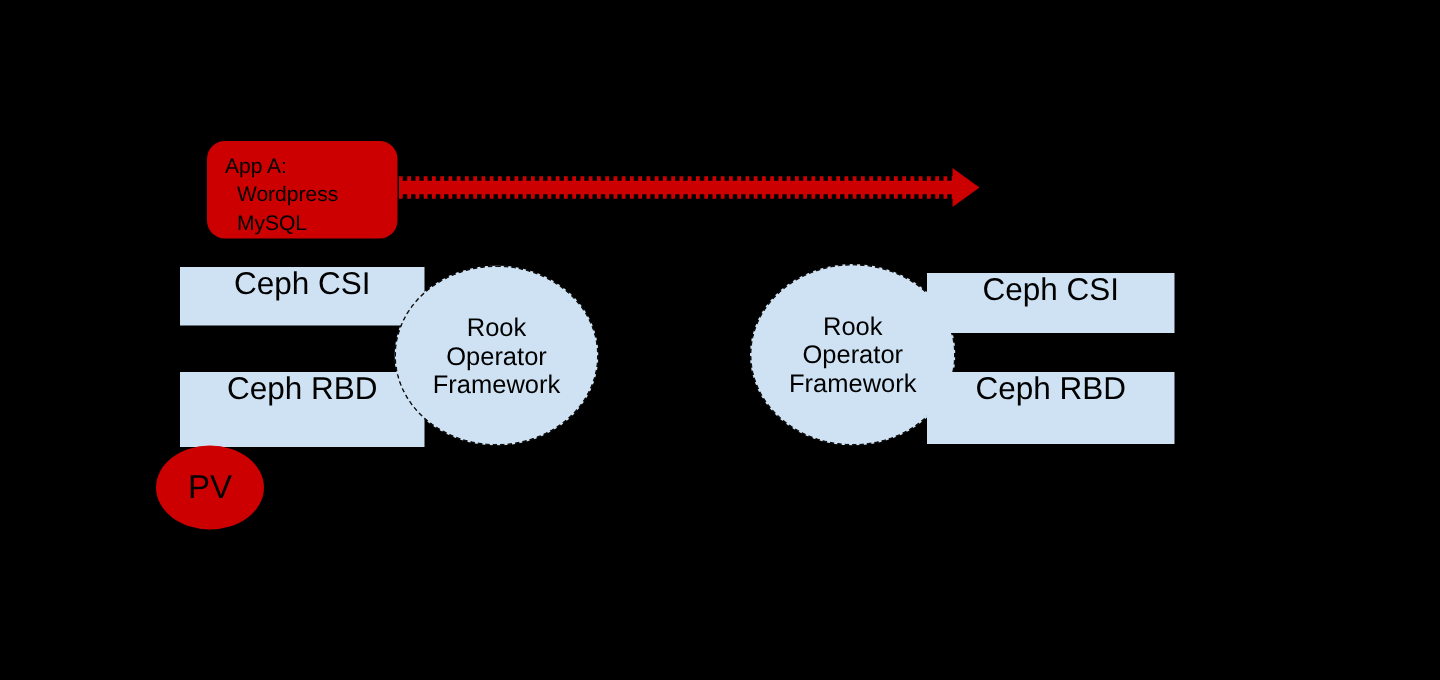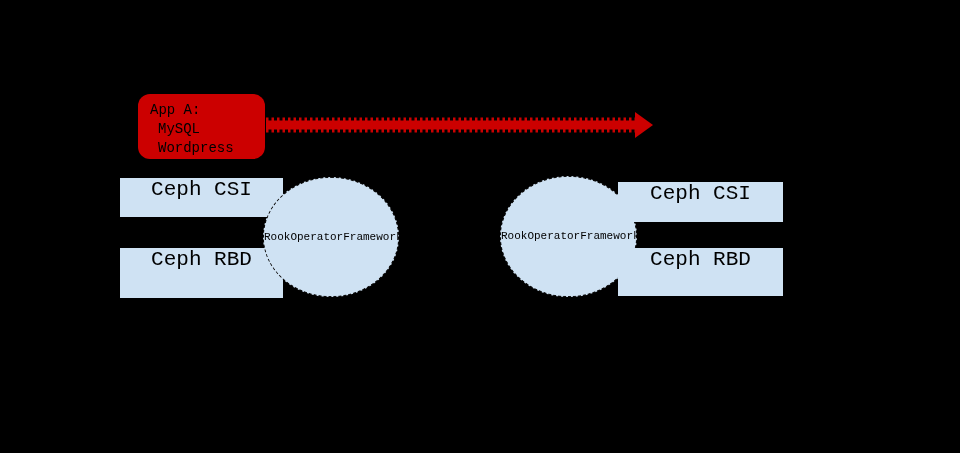--- a/index.html
+++ b/index.html
@@ -2,21 +2,21 @@
 <html style="--canvas_bg: #000000; --red: #cc0000; --light_blue: #cfe2f3; --label_text: #000000; --circle_border: #111111;"><head>
 <meta charset="utf-8">
 <style>
   html, body { margin: 0; padding: 0; background: #000; }
   .canvas {
     position: relative;
     width: 829px;
     height: 453px;
     background: var(--canvas_bg, #000000);
     overflow: hidden;
-    font-family: Liberation Mono, monospace;
+    font-family: Liberation Sans, sans-serif;
     color: var(--label_text, #000000);
   }
   .overlay {
     position: absolute;
     left: 0; top: 0;
     width: 960px; height: 453px;
   }
   .arrow-ticks { stroke: var(--red, #cc0000); stroke-width: 15; stroke-dasharray: 2.5 3; }
   .arrow-core  { stroke: var(--red, #cc0000); stroke-width: 9; }
   .arrow-head  { fill: var(--red, #cc0000); }
@@ -47,23 +47,25 @@
   .csi-right { left: 618px; top: 182px; width: 165px; height: 40px; z-index: 2; }
   .rbd-right { left: 618px; top: 248px; width: 165px; height: 48px; z-index: 2; }
 
   .circle {
     position: absolute;
     box-sizing: border-box;
     background: var(--light_blue, #cfe2f3);
     border: 1.6px dashed var(--circle_border, #111111);
     border-radius: 50%;
     display: flex;
+    flex-direction: column;
     align-items: center;
+    justify-content: center;
     text-align: center;
-    font-size: 11px;
+    font-size: 17px;
     line-height: 19px;
   }
   .circle-left  { left: 263px; top: 177px; width: 136px; height: 120px; z-index: 2; }
   .circle-right { left: 500px; top: 176px; width: 137px; height: 121px; z-index: 1; }
 
   .pv {
     position: absolute;
     left: 104px; top: 297px;
     width: 72px; height: 56px;
     background: var(--red, #cc0000);
@@ -81,38 +83,41 @@
 <div class="canvas">
 
   <svg class="overlay" width="960" height="453" viewBox="0 0 960 453">
     <line class="arrow-ticks" x1="266" y1="125" x2="636" y2="125"></line>
     <line class="arrow-core" x1="266" y1="125" x2="637" y2="125"></line>
     <polygon class="arrow-head" points="635,112 653,125 635,138"></polygon>
   </svg>
 
   <div class="app-box">
     <div class="app-line">App A:</div>
+    <div class="app-line">Wordpress</div>
     <div class="app-line">MySQL</div>
-    <div class="app-line">Wordpress</div>
   </div>
 
   <div class="rect csi-left">
     <span>Ceph CSI</span>
   </div>
 
   <div class="rect rbd-left">
     <span>Ceph RBD</span>
   </div>
 
   <div class="circle circle-left">
     <div>Rook</div>
     <div>Operator</div>
     <div>Framework</div>
   </div>
 
+  <div class="pv">
+    <span>PV</span>
+  </div>
 
   <div class="circle circle-right">
     <div>Rook</div>
     <div>Operator</div>
     <div>Framework</div>
   </div>
 
   <div class="rect csi-right">
     <span>Ceph CSI</span>
   </div>

